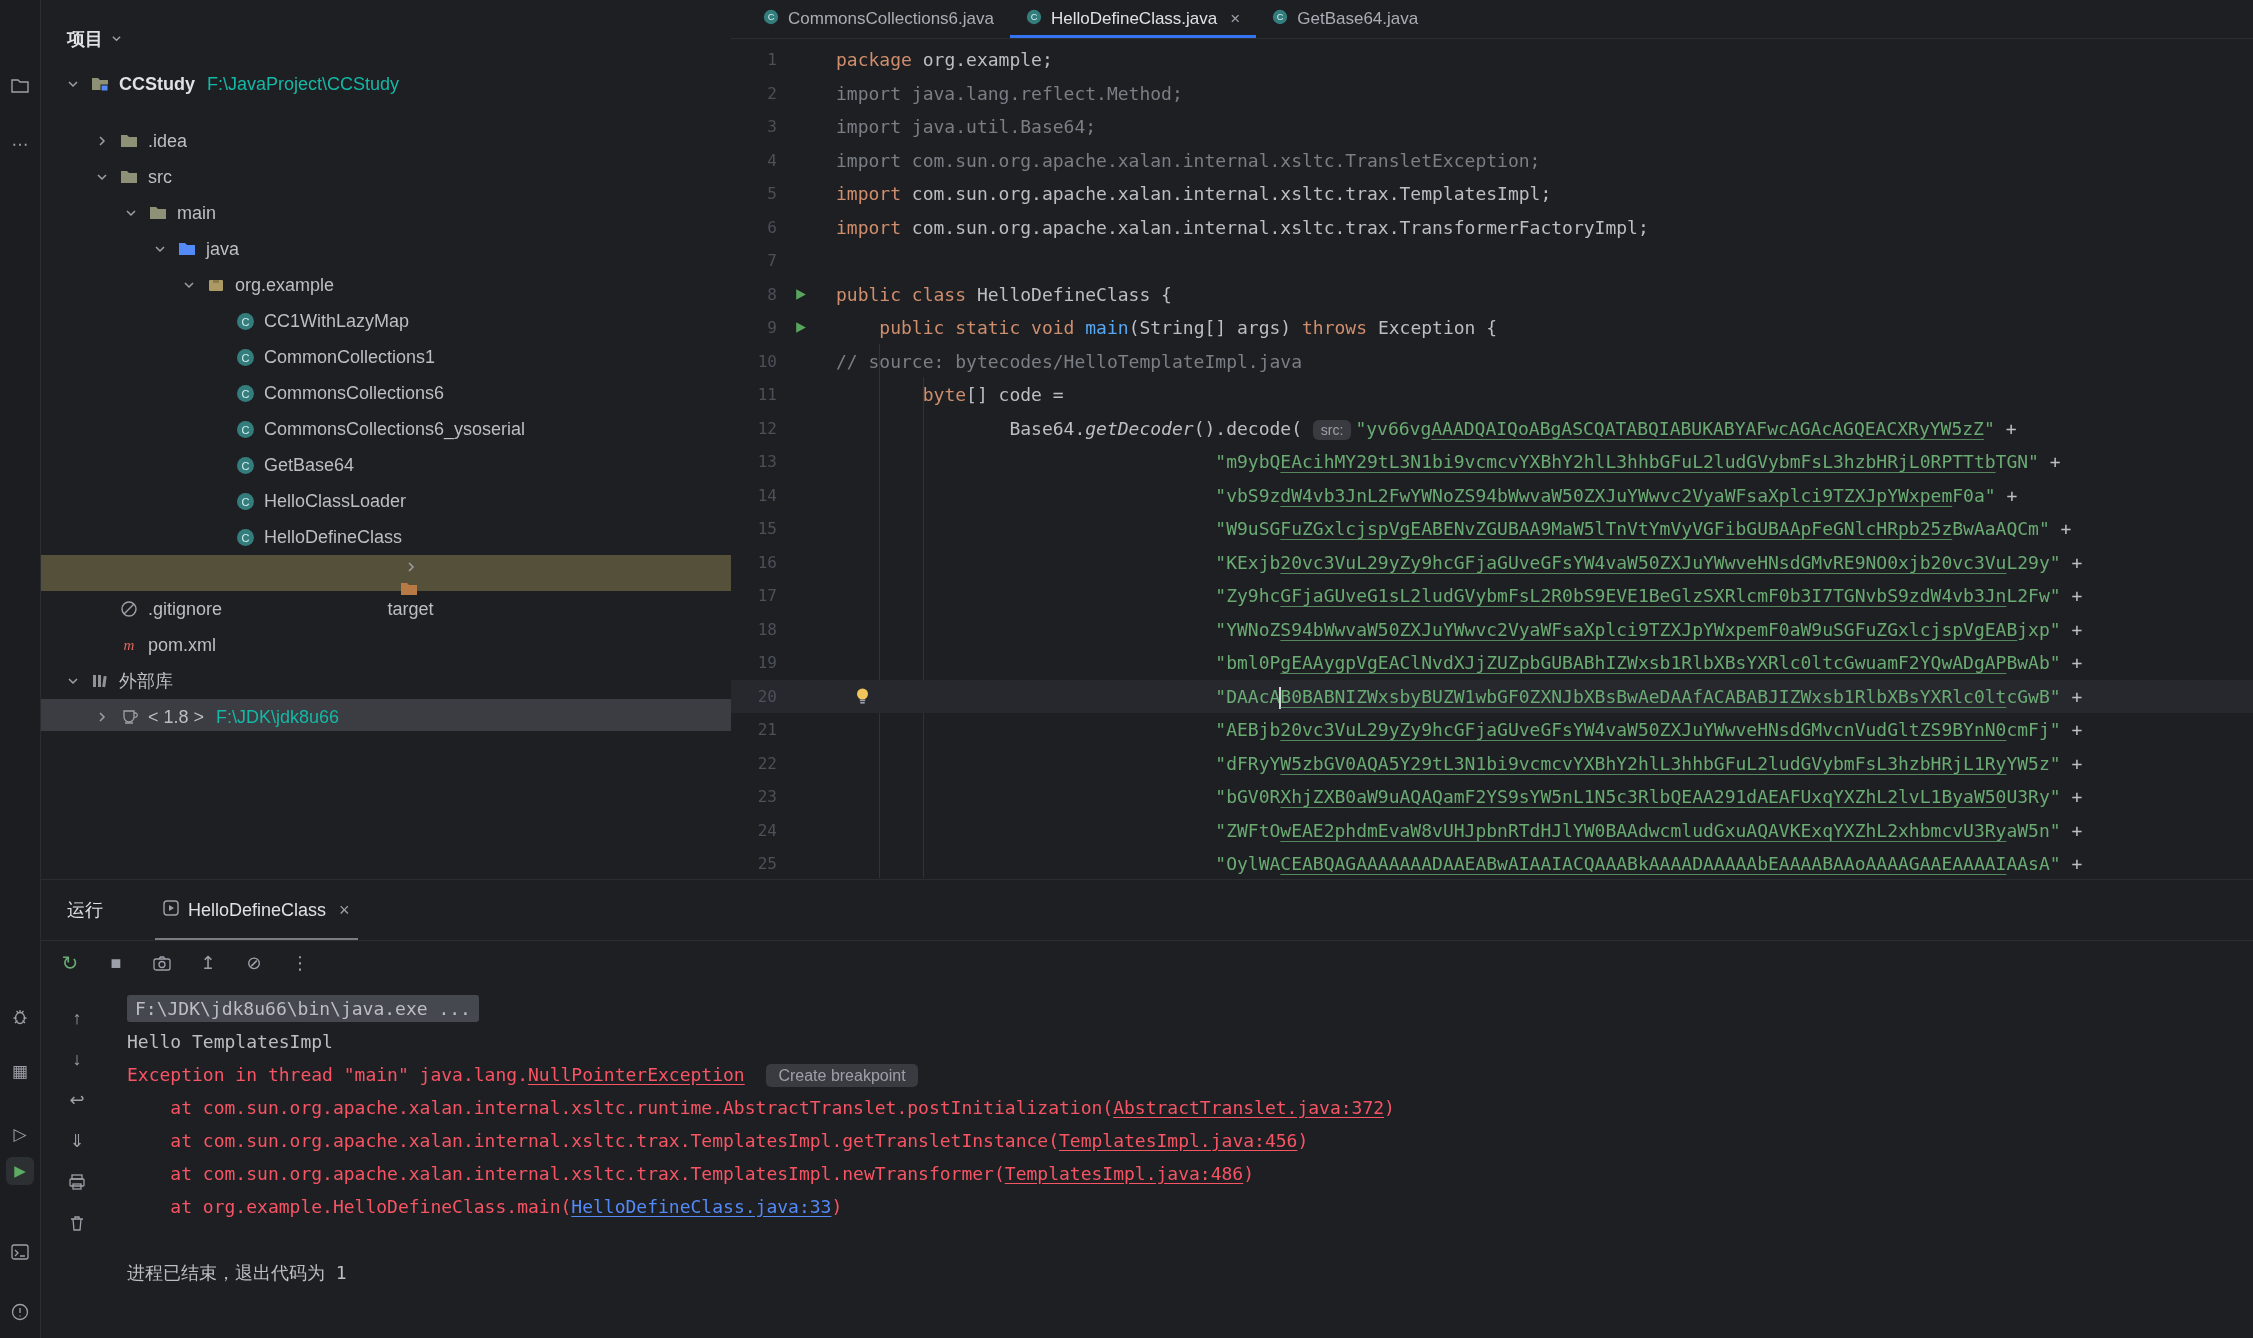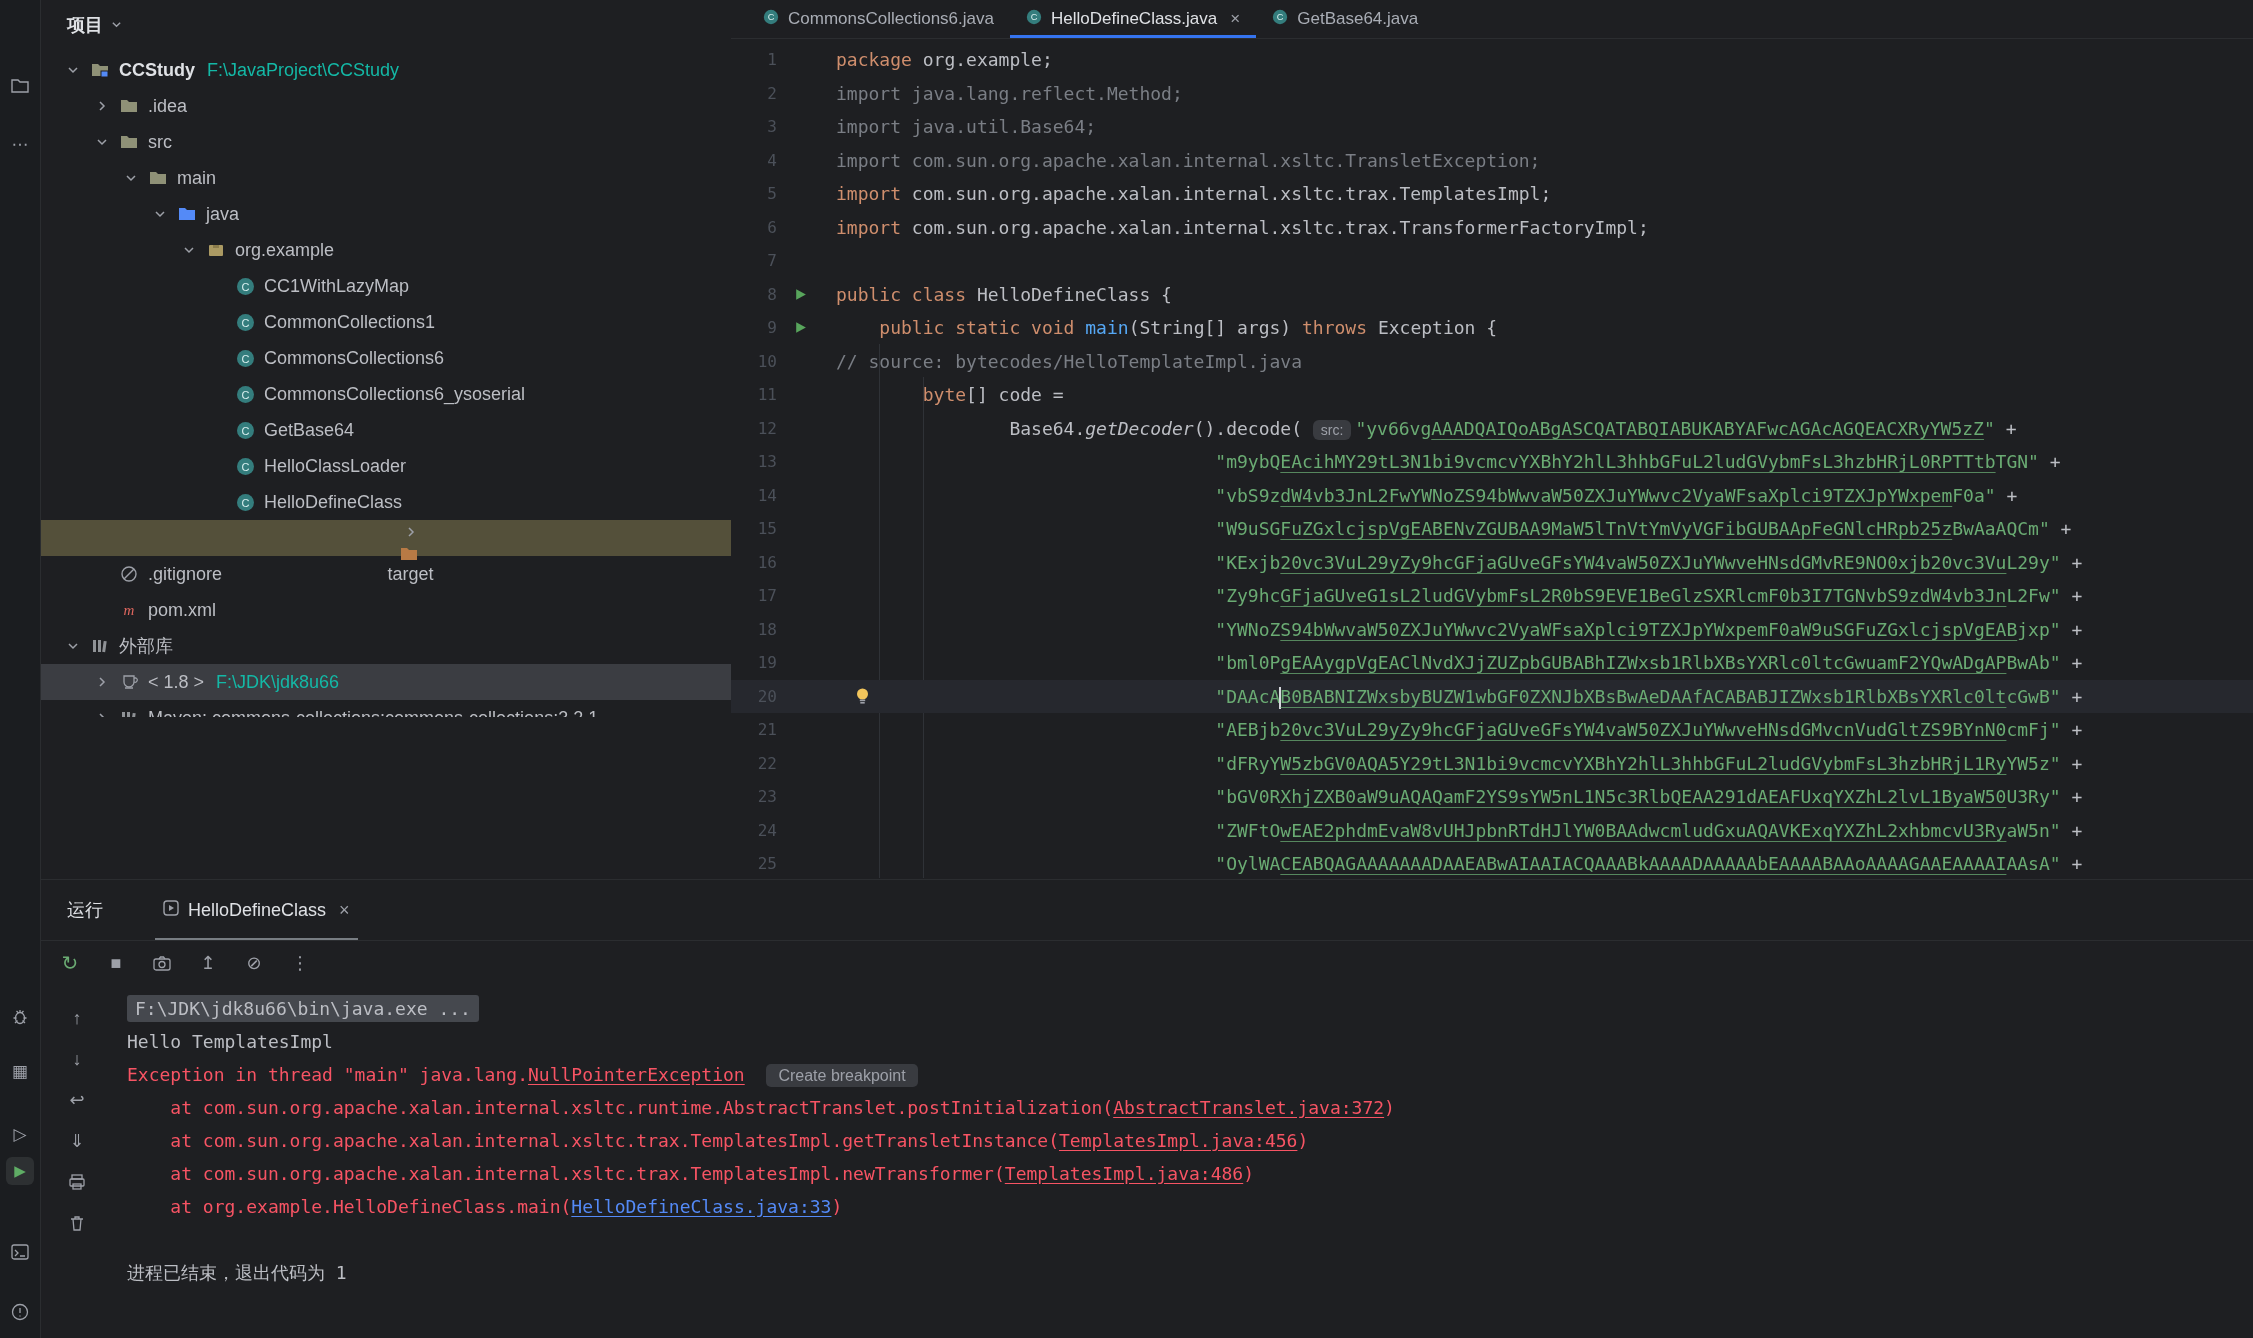--- a/index.html
+++ b/index.html
@@ -5,21 +5,21 @@
   html,body{margin:0;padding:0;background:#1e1f22;}
   body{width:2253px;height:1338px;position:relative;overflow:hidden;
        font-family:"Liberation Sans",sans-serif;color:#bcbec4;}
   
   #leftbar{position:absolute;left:0;top:0;width:40px;height:1338px;background:#1b1d20;
            border-right:1px solid #2b2d30;z-index:5;}
   #leftbar .ic{position:absolute;left:6px;width:28px;height:28px;display:flex;align-items:center;
            justify-content:center;color:#9da0a8;font-size:17px;cursor:pointer;border-radius:6px;}
   #leftbar .ic.green{color:#5fad65;font-size:15px;background:#2d3032;}
   
-  #project{position:absolute;left:41px;top:2px;width:690px;height:715px;background:#1e1f22;
+  #project{position:absolute;left:41px;top:16px;width:690px;height:715px;background:#1e1f22;
            border-right:1px solid #86efac;overflow:hidden;}
   .phead{height:46px;display:flex;align-items:center;padding-left:26px;gap:8px;}
   .phead .ptitle{font-size:18px;color:#dfe1e5;font-weight:bold;}
   #tree{padding-top:4px;}
   .trow{height:36px;display:flex;align-items:center;font-size:18px;color:#bcbec4;
         white-space:nowrap;cursor:pointer;}
   .trow.hl-gold{background:#54503a;}
   .trow.hl-gray{background:#3b3d42;}
   .chev{width:24px;height:24px;flex:none;display:flex;align-items:center;justify-content:center;}
   .chev.open svg{transform:rotate(90deg);}
@@ -128,21 +128,21 @@
         </span>
         <span class="ticon">
           <svg width="20" height="20" viewBox="0 0 20 20">
             <path d="M2 4h6l2 2h8v10H2z" fill="#8f9177"></path>
             <rect x="11" y="11" width="7" height="6" fill="#548af7" stroke="#1e1f22" stroke-width="1"></rect>
           </svg>
         </span>
         <span class="tlabel bold">CCStudy</span>
         <span class="tsuffix">F:\JavaProject\CCStudy</span>
       </div>
-      <div class="trow" style="padding-left: 49px;">
+      <div class="trow" style="padding-left: 49px; margin-top: 21px;">
         <span class="chev">
           <svg width="12" height="12" viewBox="0 0 12 12" fill="none" stroke="#9da0a8" stroke-width="1.5">
             <path d="M4 2l4 4-4 4"></path>
           </svg>
         </span>
         <span class="ticon">
           <svg width="20" height="20" viewBox="0 0 20 20">
             <path d="M2 4h6l2 2h8v10H2z" fill="#8f9177"></path>
           </svg>
         </span>

